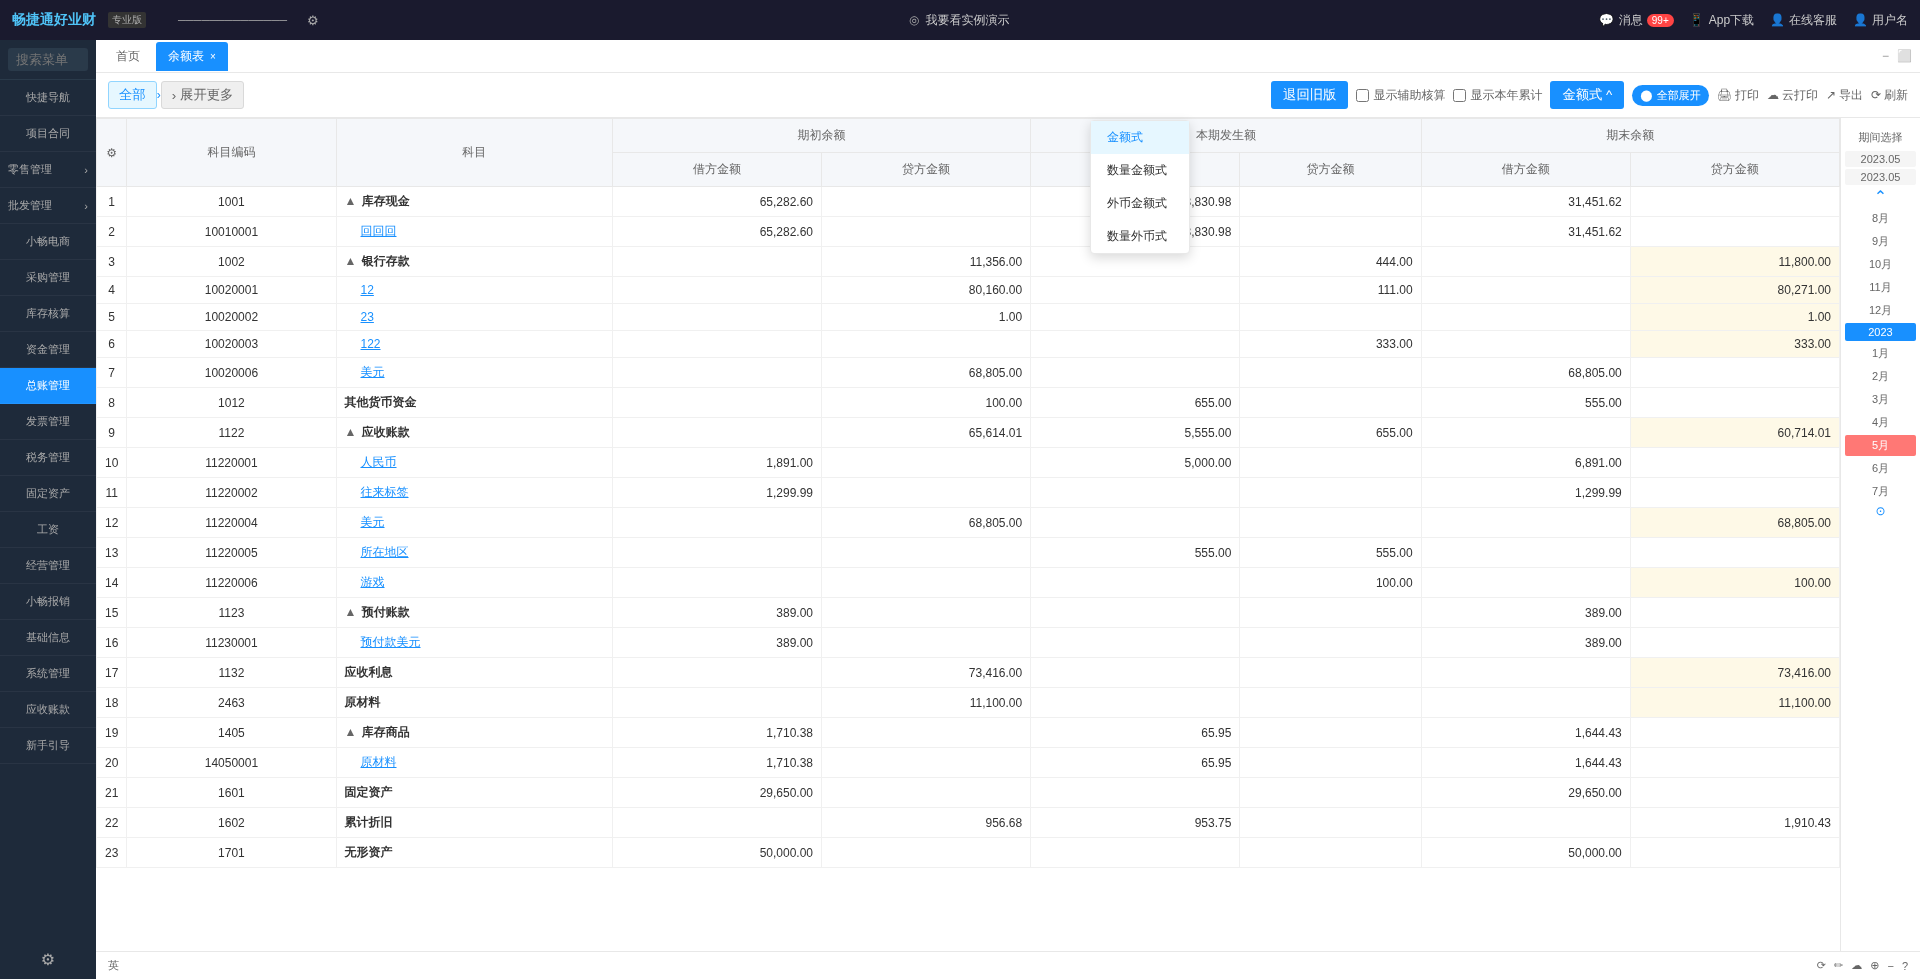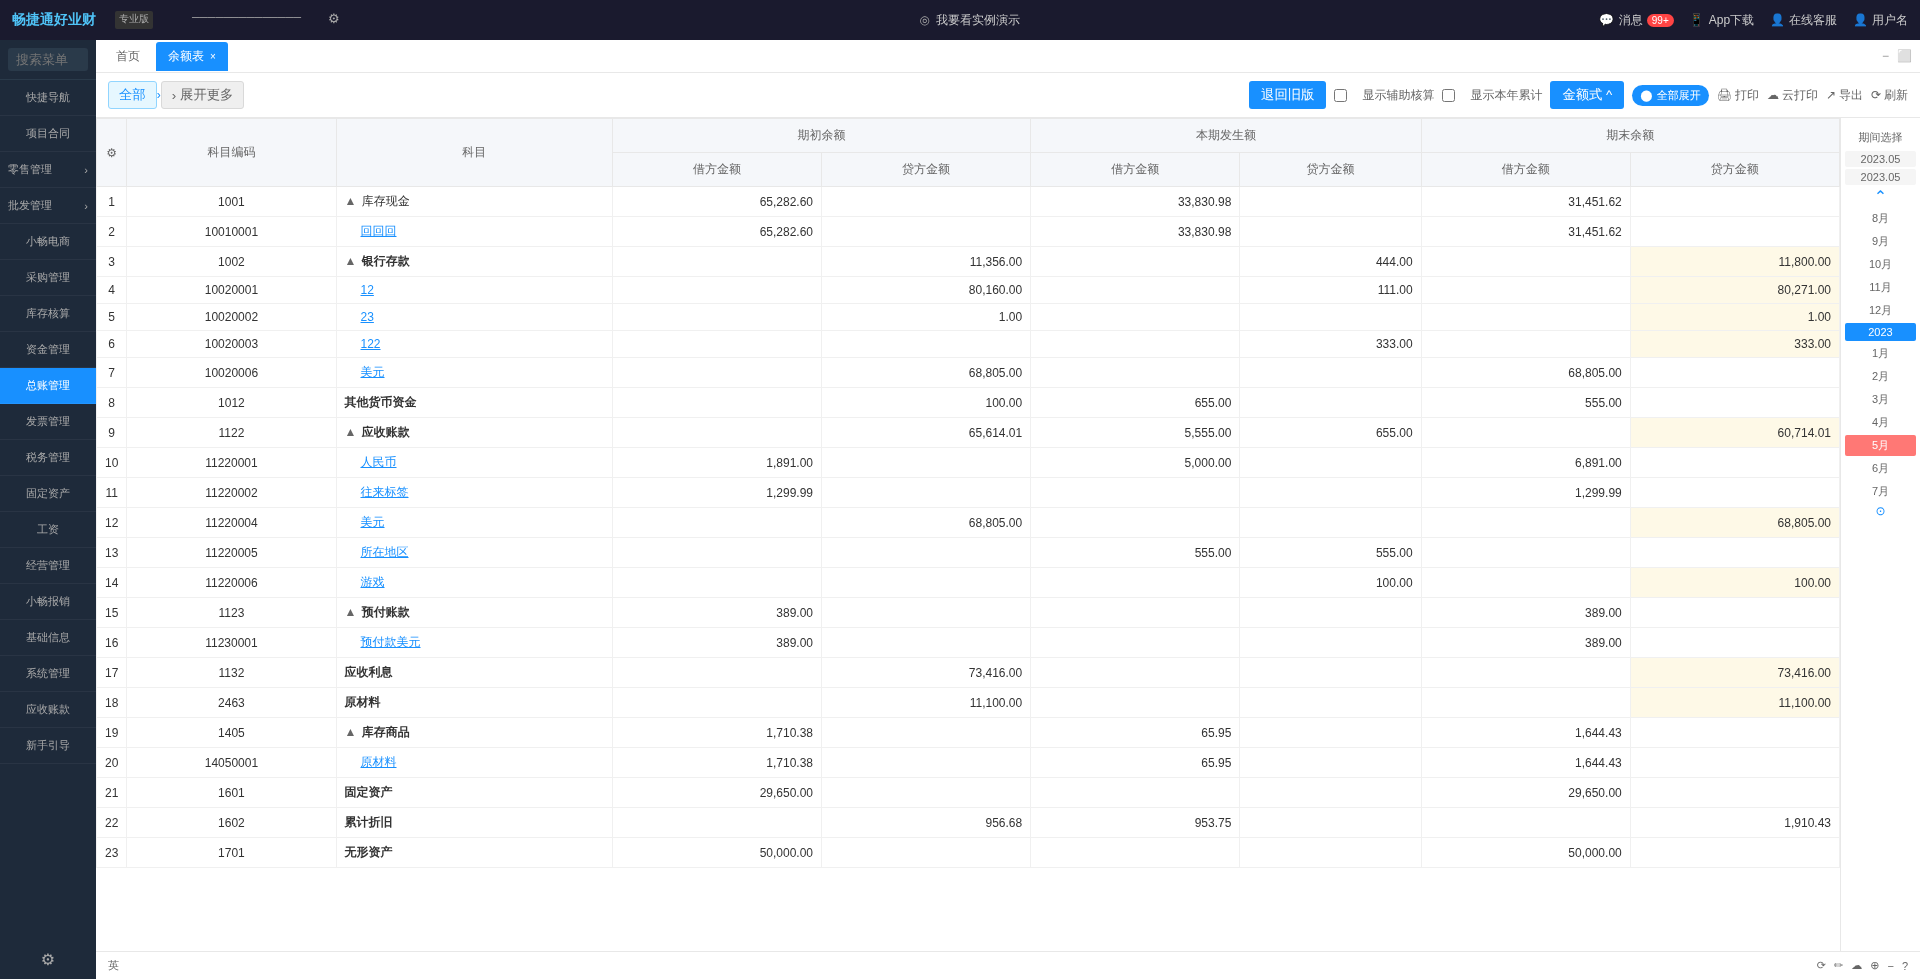--- a/index.html
+++ b/index.html
@@ -1,20 +1,20 @@
 <!DOCTYPE html>
 <html><head>
   <meta charset="utf-8">
   <style>
     * { margin: 0; padding: 0; box-sizing: border-box; }
     body { font-family: 'Microsoft YaHei', Arial, sans-serif; font-size: 12px; background: #f0f2f5; color: #333; overflow: hidden; width: 1920px; height: 979px; }
 
     
     .top-bar { height: 40px; background: #1a1a2e; display: flex; align-items: center; padding: 0 12px; justify-content: space-between; }
-    .top-bar-left { display: flex; gap: 19px; color: #fff; font-size: 13px; }
+    .top-bar-left { display: flex; align-items: center; gap: 12px; color: #fff; font-size: 13px; }
     .top-bar-logo { color: #4fc3f7; font-weight: bold; font-size: 14px; }
     .top-bar-version { font-size: 10px; color: #aaa; background: #333; padding: 1px 4px; border-radius: 2px; }
     .top-bar-center { display: flex; align-items: center; gap: 6px; color: #ccc; font-size: 12px; }
     .top-bar-right { display: flex; align-items: center; gap: 16px; color: #ccc; font-size: 12px; }
     .top-bar-right-item { display: flex; align-items: center; gap: 4px; cursor: pointer; }
     .badge { background: #ff4444; color: #fff; border-radius: 10px; padding: 1px 5px; font-size: 10px; }
 
     
     .main-layout { display: flex; height: calc(979px - 40px); }
 
@@ -37,21 +37,21 @@
     .tab-close { cursor: pointer; font-size: 10px; }
     .tab-controls { margin-left: auto; display: flex; gap: 8px; }
 
     
     .toolbar { padding: 8px 12px; background: #fff; border-bottom: 1px solid #e8e8e8; display: flex; align-items: center; gap: 8px; }
     .toolbar-left { display: flex; align-items: center; }
     .all-btn { background: #e6f7ff; border: 1px solid #91d5ff; padding: 4px 10px; border-radius: 3px; color: #1890ff; cursor: pointer; display: flex; align-items: center; gap: 4px; }
     .expand-btn { border: 1px solid #d9d9d9; padding: 4px 10px; border-radius: 3px; color: #666; cursor: pointer; display: flex; align-items: center; gap: 4px; }
     .toolbar-right { margin-left: auto; display: flex; align-items: center; gap: 8px; }
     .btn-return { background: #1890ff; color: #fff; border: none; padding: 5px 12px; border-radius: 3px; cursor: pointer; }
-    .checkbox-group { display: flex; align-items: center; gap: 15px; color: #666; }
+    .checkbox-group { display: flex; align-items: center; gap: 4px; color: #666; }
     .btn-jinestyle { background: #1890ff; color: #fff; border: none; padding: 5px 12px; border-radius: 3px; cursor: pointer; display: flex; align-items: center; gap: 4px; }
     .toggle-btn { background: #1890ff; border-radius: 12px; padding: 3px 8px; color: #fff; font-size: 11px; cursor: pointer; display: flex; align-items: center; gap: 4px; }
     .action-btn { color: #666; cursor: pointer; display: flex; align-items: center; gap: 3px; font-size: 12px; }
 
     
     .table-container { flex: 1; overflow: auto; background: #fff; margin: 0; position: relative; }
     table { width: 100%; border-collapse: collapse; font-size: 12px; }
     thead tr { background: #f5f7fa; }
     thead th { padding: 8px 6px; border: 1px solid #e8e8e8; font-weight: normal; color: #666; text-align: center; position: sticky; top: 0; background: #f5f7fa; z-index: 1; }
     thead th.settings { width: 30px; }
@@ -228,21 +228,21 @@
               <th>借方金额</th>
               <th>贷方金额</th>
               <th>借方金额</th>
               <th>贷方金额</th>
             </tr>
           </thead>
           <tbody id="table-body">
           <tr>
     <td class="td-center">1</td>
     <td class="td-center">1001</td>
-    <td style="font-weight:normal;">
+    <td style="font-weight:bold;">
       <span style="color:#666;margin-right:2px;">▲</span>
       库存现金
     </td>
     <td class="td-number">65,282.60</td>
     <td class="td-number"></td>
     <td class="td-number">33,830.98</td>
     <td class="td-number"></td>
     <td class="td-number" style="">31,451.62</td>
     <td class="td-number" style=""></td>
   </tr>
@@ -573,20 +573,26 @@
         <div class="period-item">2月</div>
         <div class="period-item">3月</div>
         <div class="period-item">4月</div>
         <div class="period-item highlight">5月</div>
         <div class="period-item">6月</div>
         <div class="period-item">7月</div>
         <div class="period-collapse">⊙</div>
       </div>
     </div>
 
+    <div class="dropdown-overlay">
+      <div class="dropdown-item active">金额式</div>
+      <div class="dropdown-item">数量金额式</div>
+      <div class="dropdown-item">外币金额式</div>
+      <div class="dropdown-item">数量外币式</div>
+    </div>
 
     <div class="status-bar">
       <span style="cursor:pointer;">英</span>
       <div class="status-bar-right">
         <span style="cursor:pointer;">⟳</span>
         <span style="cursor:pointer;">✏</span>
         <span style="cursor:pointer;">☁</span>
         <span style="cursor:pointer;">⊕</span>
         <span style="cursor:pointer;">−</span>
         <span style="cursor:pointer;">?</span>

